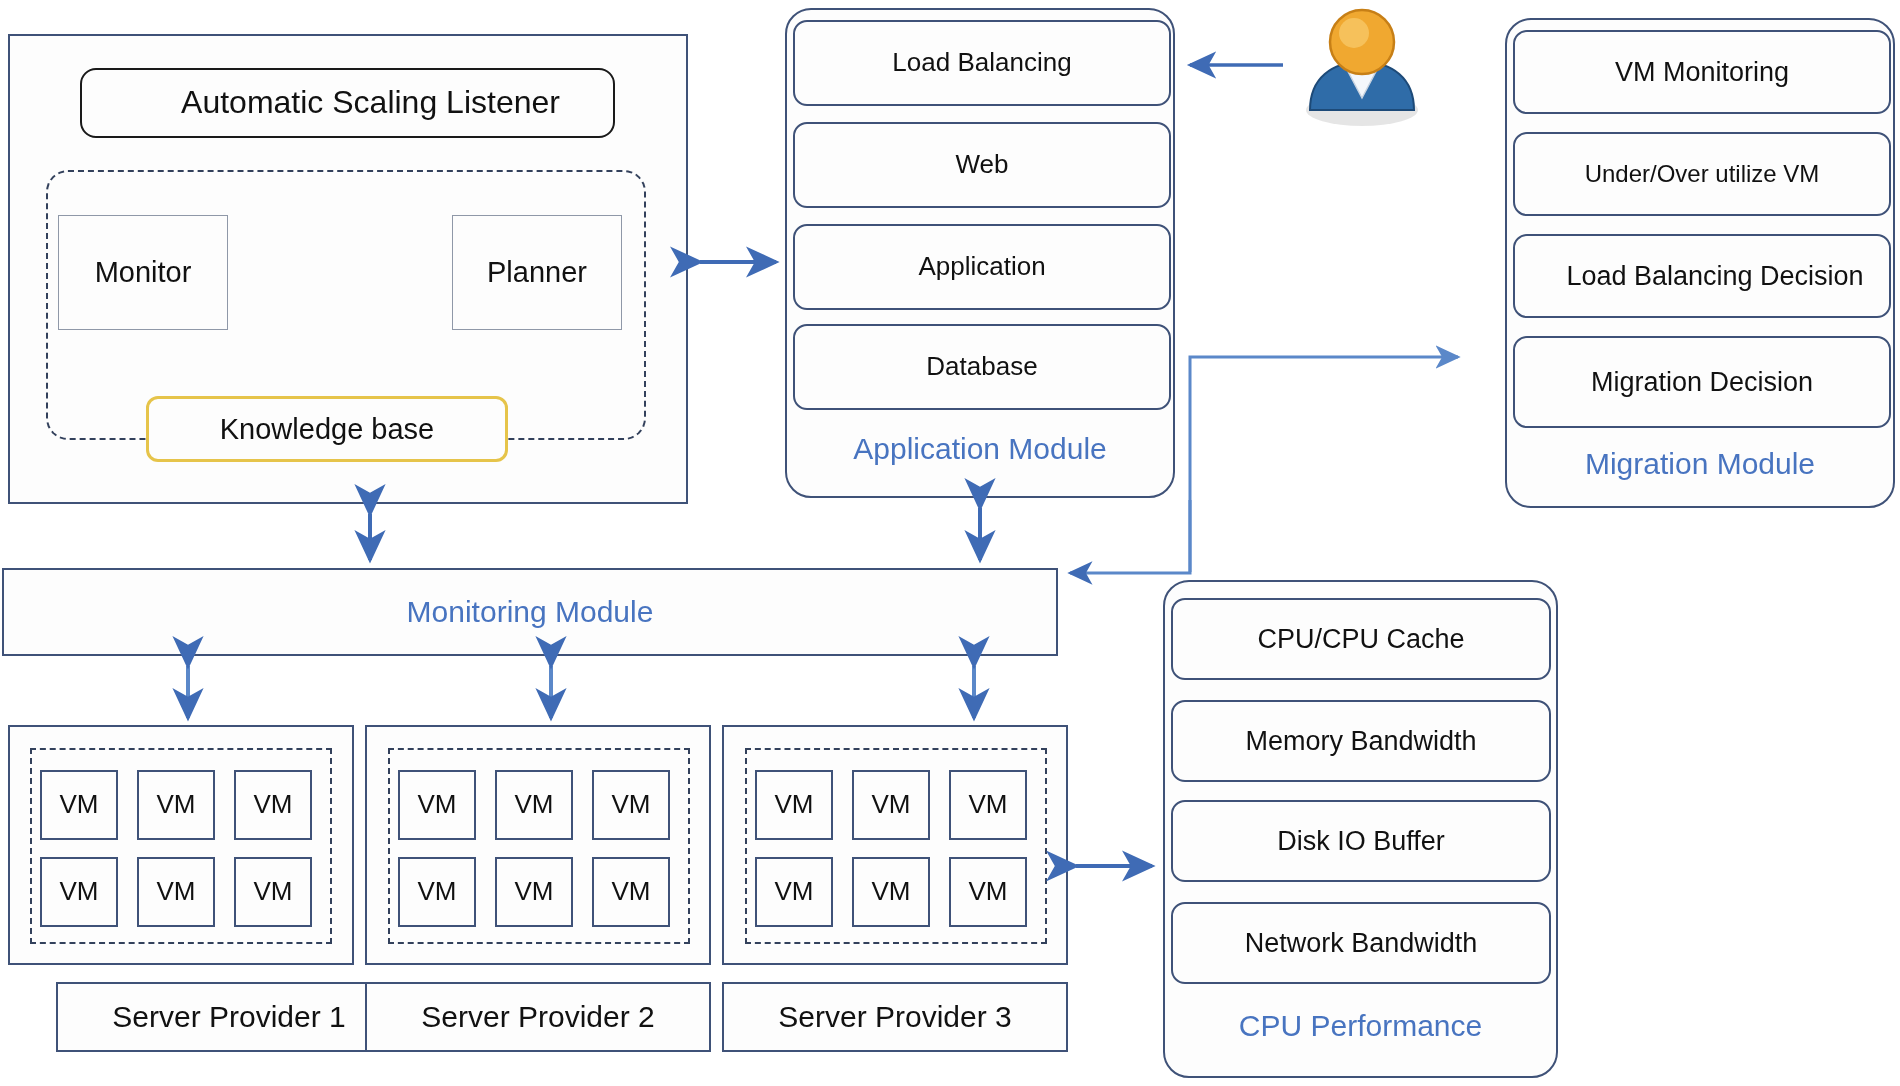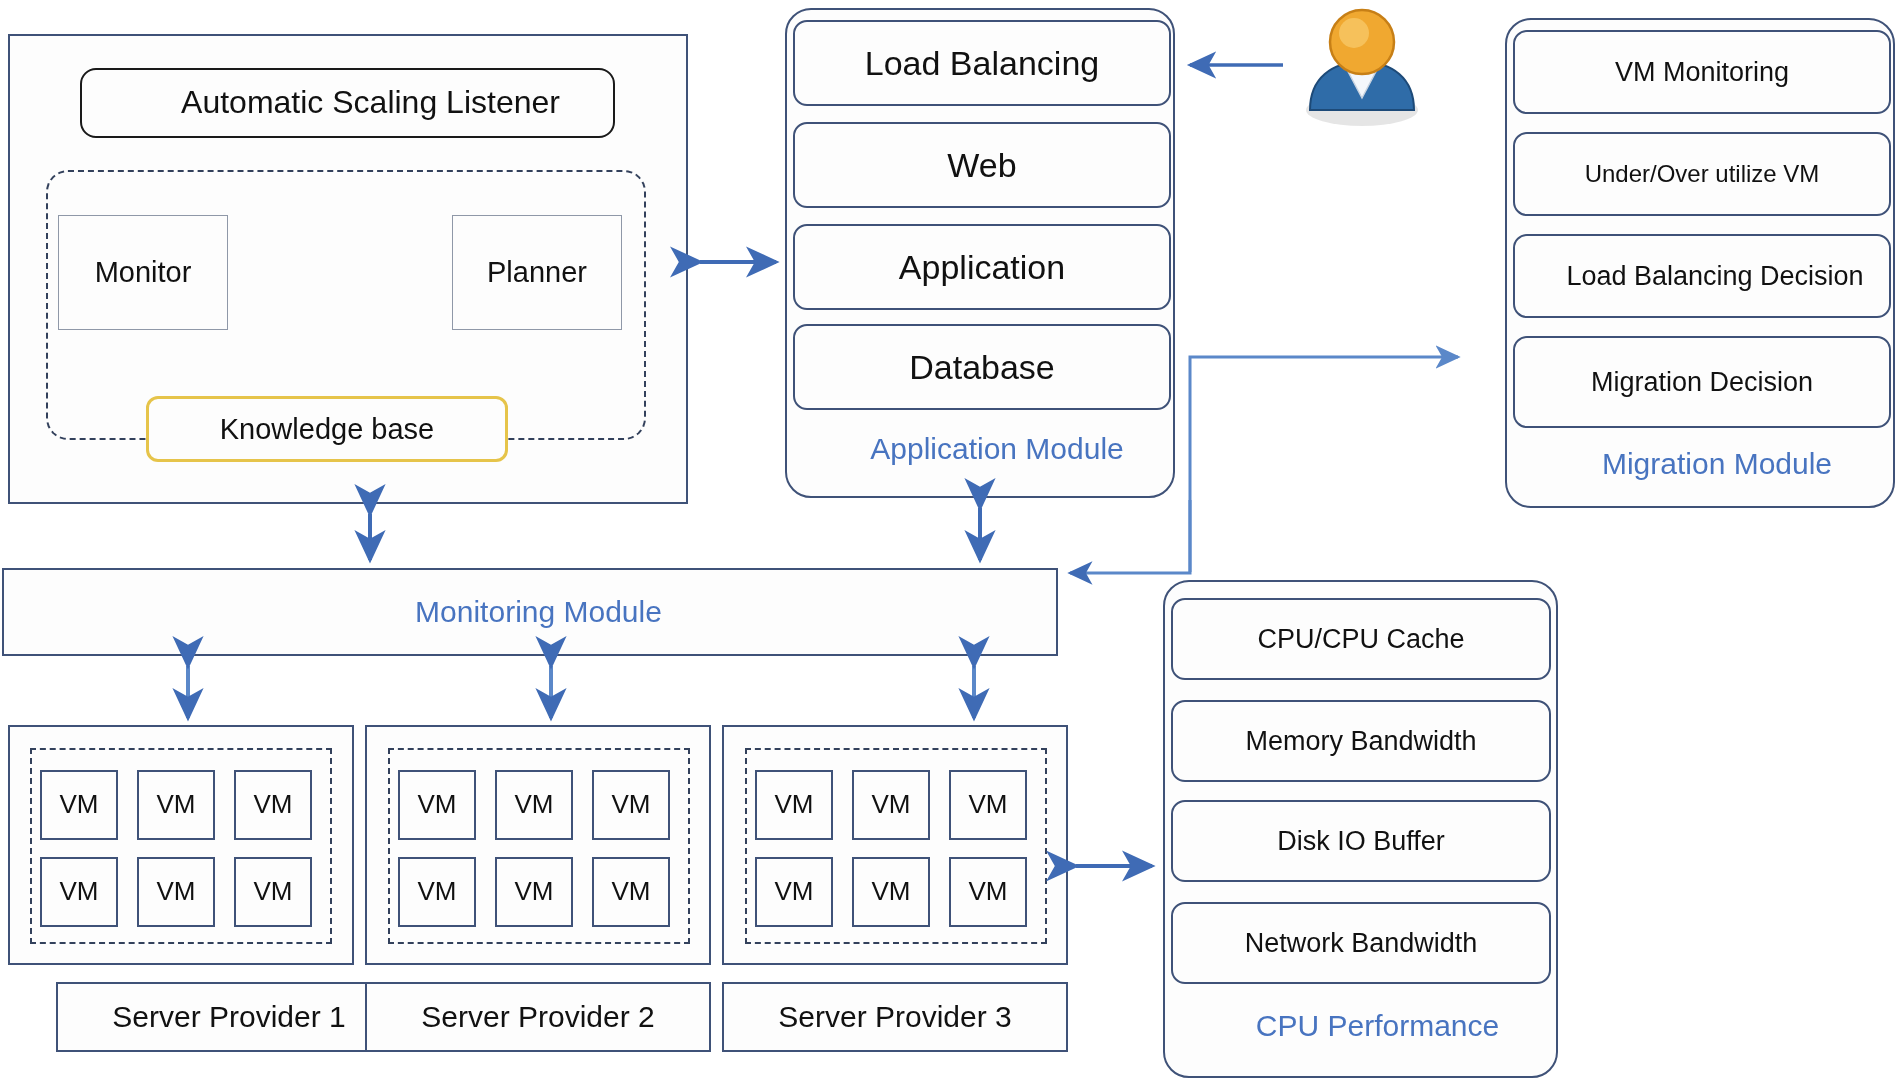--- a/index.html
+++ b/index.html
@@ -30,27 +30,27 @@
     display:flex;align-items:center;justify-content:center;
     text-align:center;color:#111111;line-height:1.12;
     pointer-events:none;
   }
   .fill{top:0;bottom:0;}
   .modlabel{color:#4874c0;font-weight:400;}
 
   
   .t-asl{font-size:32px;padding-left:46px;}
   .t-app{font-size:29px;}
-  .t-lb{font-size:34px;text-align:right;}
+  .t-lb{font-size:26px;text-align:right;}
   .t-mig{font-size:27px;}
   .t-mig-sm{font-size:24px;}
   .t-cpu{font-size:27px;}
   .t-vm{font-size:26px;}
   .t-sp{font-size:30px;}
-  .t-modlabel{font-size:30px;margin-left:17px;}
+  .t-modlabel{font-size:30px;}
 
   svg.ov{position:absolute;left:0;top:0;width:1900px;height:1086px;overflow:visible;pointer-events:none;}
 </style>
 </head>
 <body>
 
 <div id="stage">
 
   <div class="box rect" style="left:8px;top:34px;width:680px;height:470px;"></div>
 

